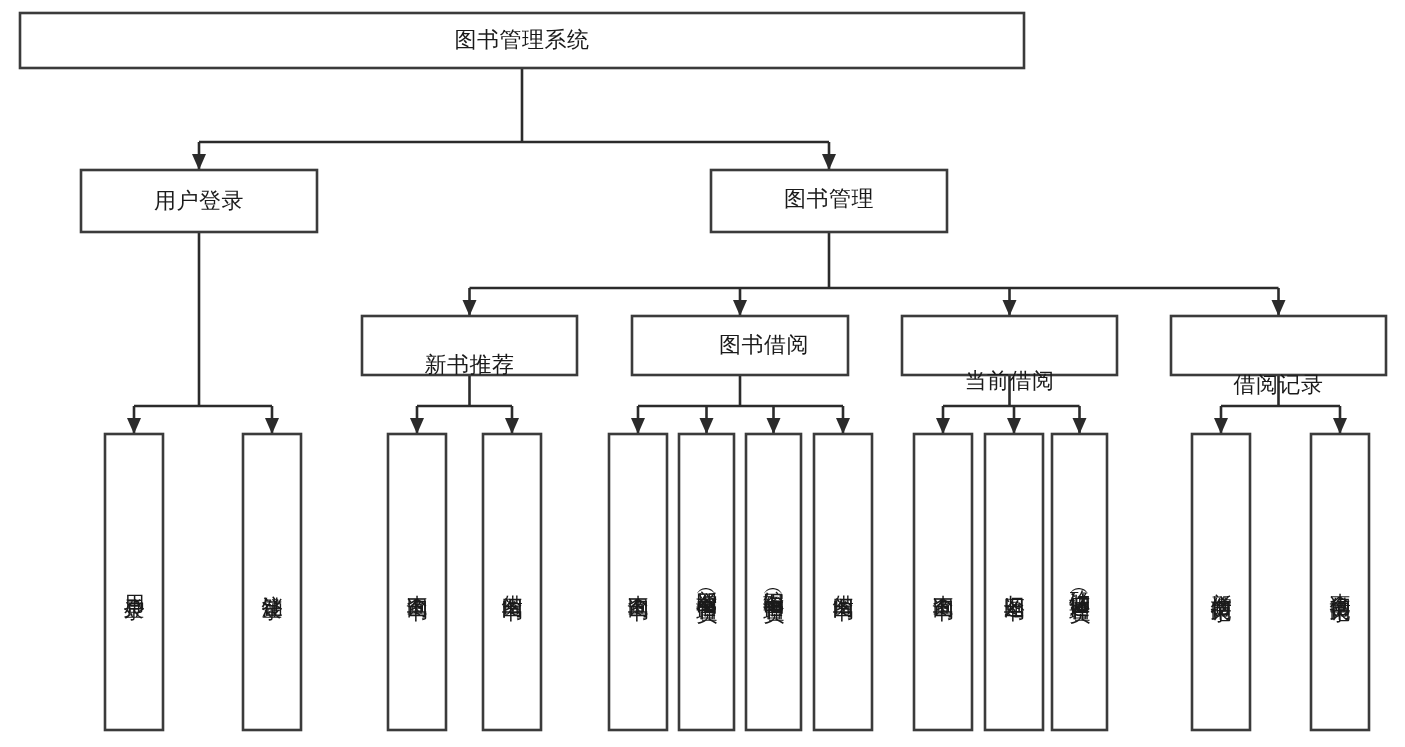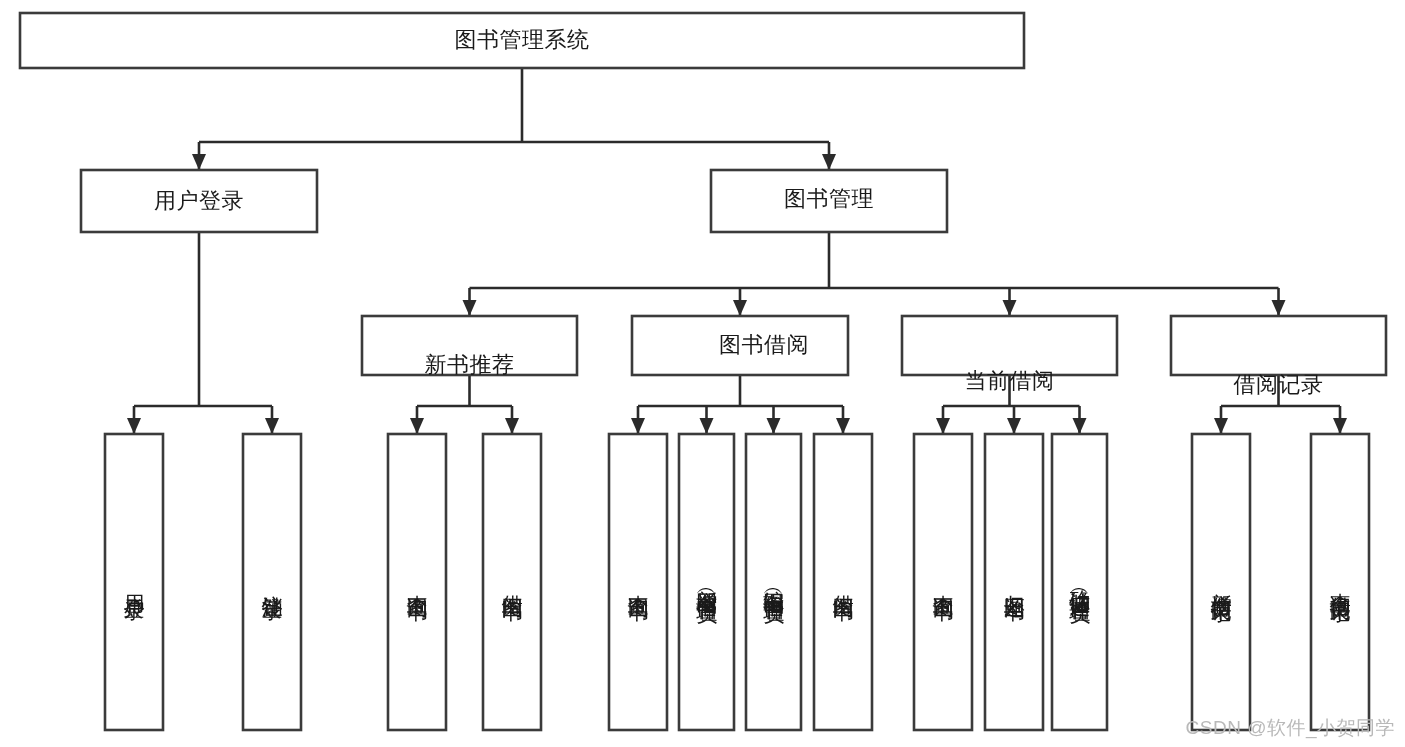--- a/index.html
+++ b/index.html
@@ -178,14 +178,13 @@
       <div class="node-label label-vertical" style="left: 679px; top: 434px; width: 55px; height: 296px;">新增图书（管理员）</div>
       <div class="node-label label-vertical" style="left: 746px; top: 434px; width: 55px; height: 296px;">编辑图书（管理员）</div>
       <div class="node-label label-vertical" style="left: 814px; top: 434px; width: 58px; height: 296px;">借阅图书</div>
       <div class="node-label label-vertical" style="left: 914px; top: 434px; width: 58px; height: 296px;">查询图书</div>
       <div class="node-label label-vertical" style="left: 985px; top: 434px; width: 58px; height: 296px;">归还图书</div>
       <div class="node-label label-vertical" style="left: 1052px; top: 434px; width: 55px; height: 296px;">确认归还（管理员）</div>
       <div class="node-label label-vertical" style="left: 1192px; top: 434px; width: 58px; height: 296px;">新增借阅记录</div>
       <div class="node-label label-vertical" style="left: 1311px; top: 434px; width: 58px; height: 296px;">查询借阅记录</div>
     </div>
 
-  <div class="watermark">CSDN @软件_小贺同学</div>
 </div>
 
 </body></html>

